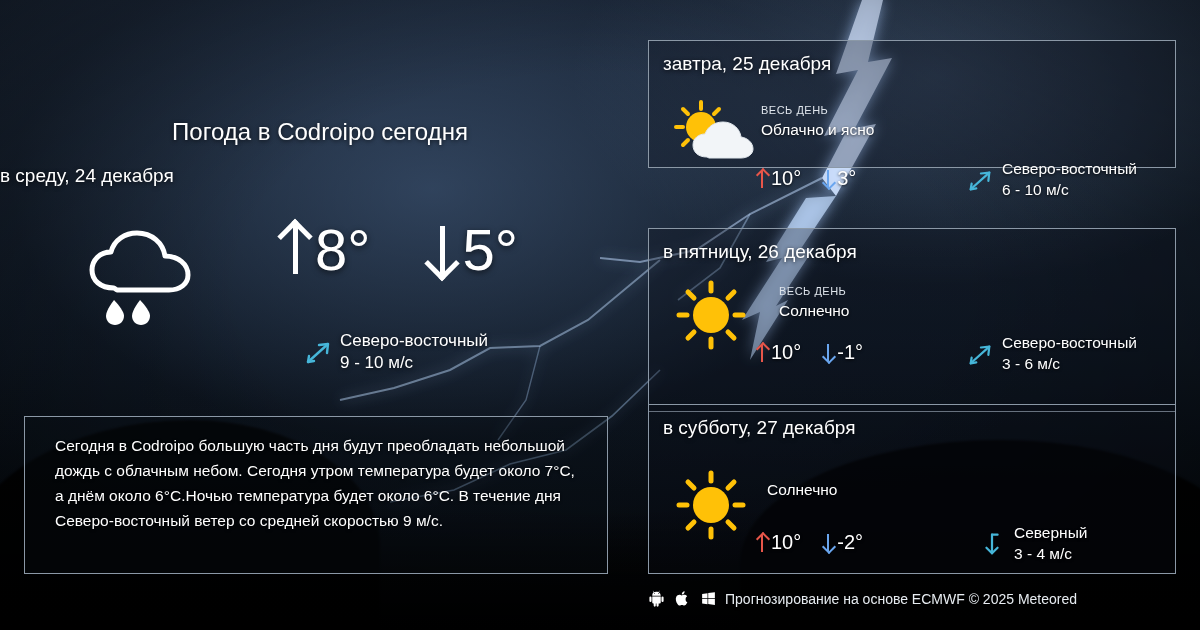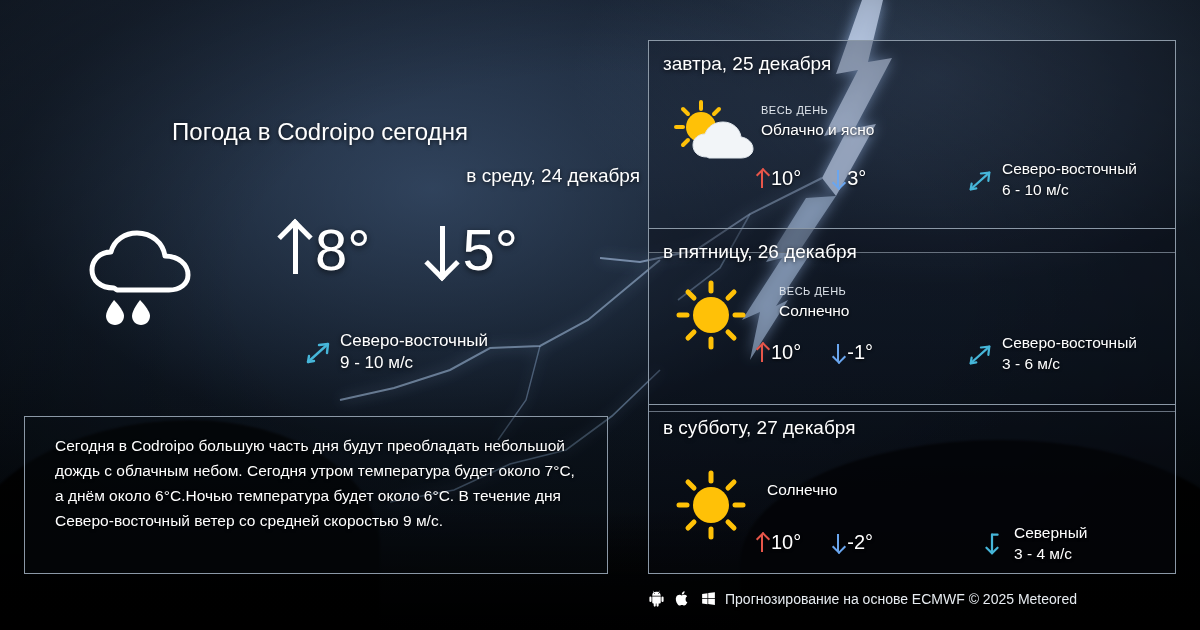--- a/index.html
+++ b/index.html
@@ -119,21 +119,21 @@
     width: 640px;
     text-align: center;
     font-size: 24px;
     color: #fff;
     text-shadow: 0 1px 4px rgba(0,0,0,0.7);
   }
   .subtitle {
     position: absolute;
     left: 0; top: 165px;
     width: 640px;
-    text-align: right;
+    text-align: left;
     font-size: 19px;
     color: #fff;
     text-shadow: 0 1px 4px rgba(0,0,0,0.7);
   }
 
   
   .current {
     position: absolute;
     left: 74px; top: 222px;
     width: 560px;
@@ -215,21 +215,21 @@
 
   
   .card {
     position: absolute;
     left: 0;
     width: 528px;
     border: 1px solid #8b98a6;
     box-sizing: border-box;
     background: rgba(10,16,24,0.28);
   }
-  .card-1 { top: 40px; height: 213px; }
+  .card-1 { top: 40px; height: 128px; }
   .card-2 { top: 228px; height: 184px; }
   .card-3 { top: 404px; height: 170px; }
 
   .card-title {
     position: absolute;
     left: 14px; top: 12px;
     font-size: 19px;
     color: #fff;
     text-shadow: 0 1px 4px rgba(0,0,0,0.8);
   }
@@ -259,21 +259,21 @@
   .card-1 .card-cond   { left: 112px; top: 80px; }
   .card-2 .card-allday { left: 130px; top: 56px; }
   .card-2 .card-cond   { left: 130px; top: 73px; }
   .card-3 .card-cond   { left: 118px; top: 76px; }
 
   .card-temps {
     position: absolute;
     left: 108px;
     display: flex;
     align-items: flex-end;
-    gap: 32px;
+    gap: 22px;
     font-size: 20px;
     text-shadow: 0 1px 3px rgba(0,0,0,0.8);
   }
   .card-1 .card-temps { top: 126px; }
   .card-2 .card-temps { top: 112px; }
   .card-3 .card-temps { top: 126px; }
 
   .tmax { color: #fff; display: flex; align-items: center; gap: 3px; }
   .tmin { color: #fff; display: flex; align-items: center; gap: 3px; }
   .ar-up {

